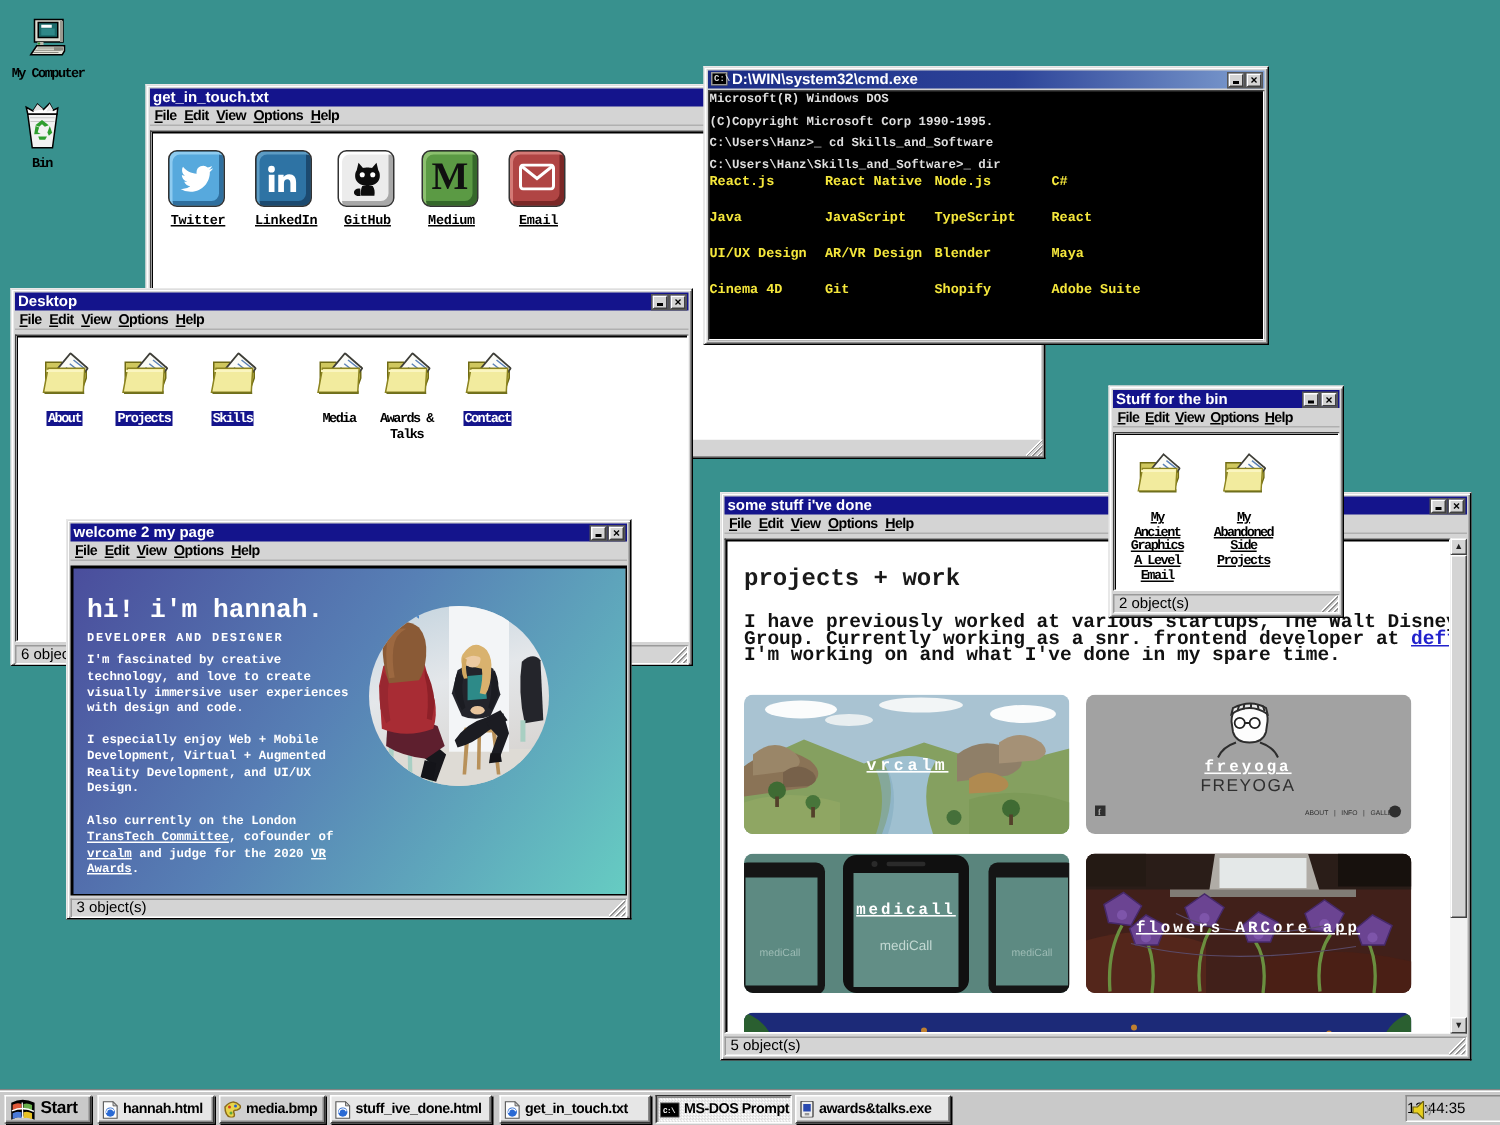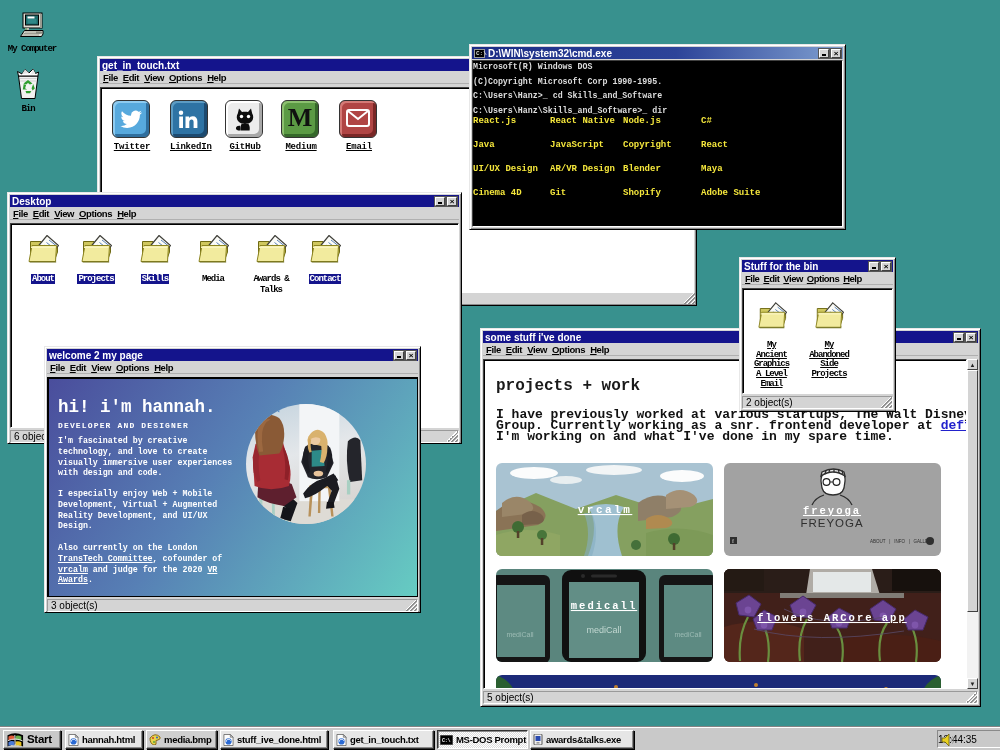--- a/index.html
+++ b/index.html
@@ -122,21 +122,21 @@
   <div class="content" style="height:205px; margin-top:3px;" id="deskwin">
     <div class="ditem" style="left:4px;"><svg width="32" height="28" viewBox="0 0 32 28">
           <use href="#folder"></use>
         </svg><div class="dlab"><span class="sel">About</span></div></div>
     <div class="ditem" style="left:57px;"><svg width="32" height="28" viewBox="0 0 32 28">
           <use href="#folder"></use>
         </svg><div class="dlab"><span class="sel">Projects</span></div></div>
     <div class="ditem" style="left:116px;"><svg width="32" height="28" viewBox="0 0 32 28">
           <use href="#folder"></use>
         </svg><div class="dlab"><span class="sel">Skills</span></div></div>
-    <div class="ditem" style="left:174px;"><svg width="32" height="28" viewBox="0 0 32 28">
+    <div class="ditem" style="left:187px;"><svg width="32" height="28" viewBox="0 0 32 28">
           <use href="#folder"></use>
         </svg><div class="dlab">Media</div></div>
     <div class="ditem" style="left:232px;"><svg width="32" height="28" viewBox="0 0 32 28">
           <use href="#folder"></use>
         </svg><div class="dlab">Awards &amp;<br>Talks</div></div>
     <div class="ditem" style="left:286px;"><svg width="32" height="28" viewBox="0 0 32 28">
           <use href="#folder"></use>
         </svg><div class="dlab"><span class="sel">Contact</span></div></div>
   </div>
   <div class="statusbar">6 object(s)<div class="grip"></div></div>
@@ -146,21 +146,21 @@
   <div class="tbar" style="background:linear-gradient(90deg,#1b2c86 0%, #2d4499 55%, #7f9fd0 100%);">
     <span style="display:inline-block;width:11px;height:9px;background:#000;border:1px solid #999;vertical-align:middle;margin-right:3px;position:relative;top:-1px;"><span style="position:absolute;left:1px;top:-2px;font-size:6px;color:#ddd;font-family:'Liberation Mono',monospace;">C:\</span></span>D:\WIN\system32\cmd.exe
     <span class="wbtns"><span class="wbtn"><span class="mn"></span></span><span class="wbtn">×</span></span>
   </div>
   <div style="background:#000; height:167px; margin-top:1px; border:1px solid; border-color:#404040 #fff #fff #404040; color:#dedede; font-size:10px; font-weight:bold; padding:0; position:relative;" id="cmdbody">
     <div style="position:absolute; left:0px; top:-1px; font-size:8.3px; line-height:14.6px; white-space:pre;">Microsoft(R) Windows DOS
 (C)Copyright Microsoft Corp 1990-1995.
 C:\Users\Hanz&gt;_ cd Skills_and_Software
 C:\Users\Hanz\Skills_and_Software&gt;_ dir</div>
     <div style="position:absolute; left:0px; top:48px; color:#f5e73c; font-size:9px; line-height:24px; white-space:pre;"><span style="display:inline-block;width:77px;">React.js</span><span style="display:inline-block;width:73px;">React Native</span><span style="display:inline-block;width:78px;">Node.js</span><span>C#</span>
-<span style="display:inline-block;width:77px;">Java</span><span style="display:inline-block;width:73px;">JavaScript</span><span style="display:inline-block;width:78px;">Copyright</span><span>React</span>
+<span style="display:inline-block;width:77px;">Java</span><span style="display:inline-block;width:73px;">JavaScript</span><span style="display:inline-block;width:78px;">TypeScript</span><span>React</span>
 <span style="display:inline-block;width:77px;">UI/UX Design</span><span style="display:inline-block;width:73px;">AR/VR Design</span><span style="display:inline-block;width:78px;">Blender</span><span>Maya</span>
 <span style="display:inline-block;width:77px;">Cinema 4D</span><span style="display:inline-block;width:73px;">Git</span><span style="display:inline-block;width:78px;">Shopify</span><span>Adobe Suite</span></div>
   </div>
 </div>
 
 <div class="win" style="left:739px; top:257px; width:157px; height:155px; z-index:5;">
   <div class="tbar">Stuff for the bin<span class="wbtns"><span class="wbtn"><span class="mn"></span></span><span class="wbtn">×</span></span></div>
   <div class="menu" style="letter-spacing:-0.5px;"><span style="margin-right:4px;"><u>F</u>ile</span><span style="margin-right:4px;"><u>E</u>dit</span><span style="margin-right:4px;"><u>V</u>iew</span><span style="margin-right:4px;"><u>O</u>ptions</span><span style="margin-right:4px;"><u>H</u>elp</span></div>
   <div class="content" style="height:106px; margin-top:3px;" id="binwin">
     <div class="ditem" style="left:0px; top:13px; width:57px;"><svg width="30" height="28" viewBox="0 0 32 29">

